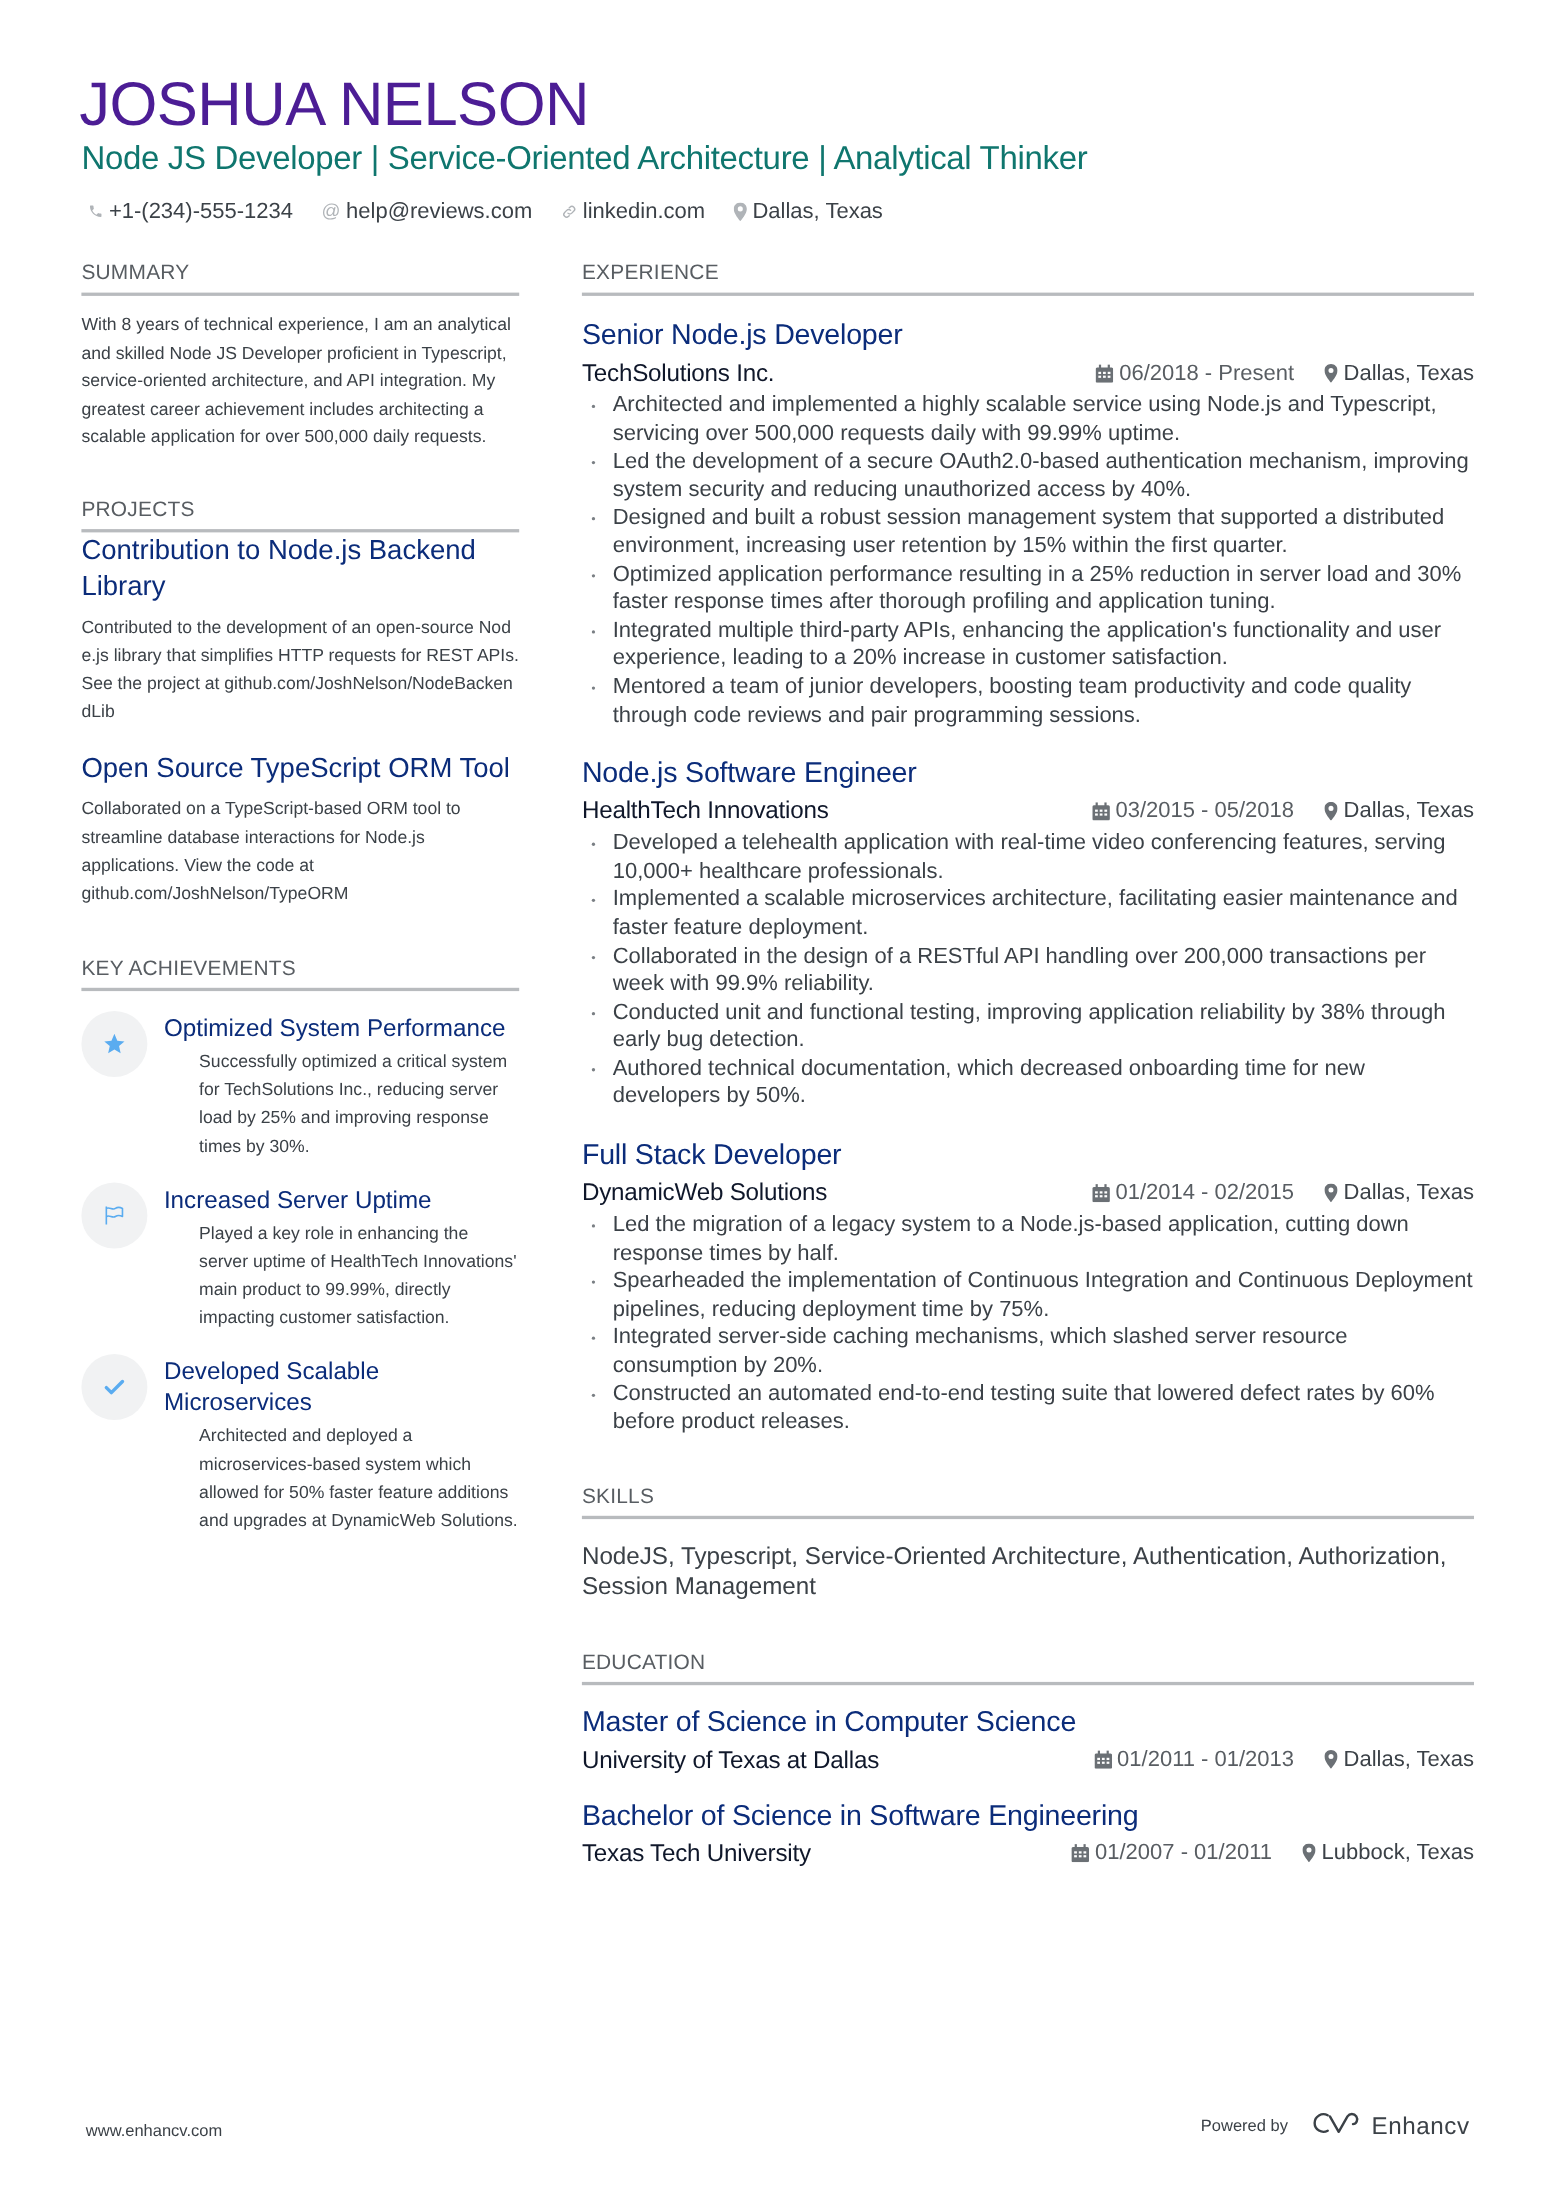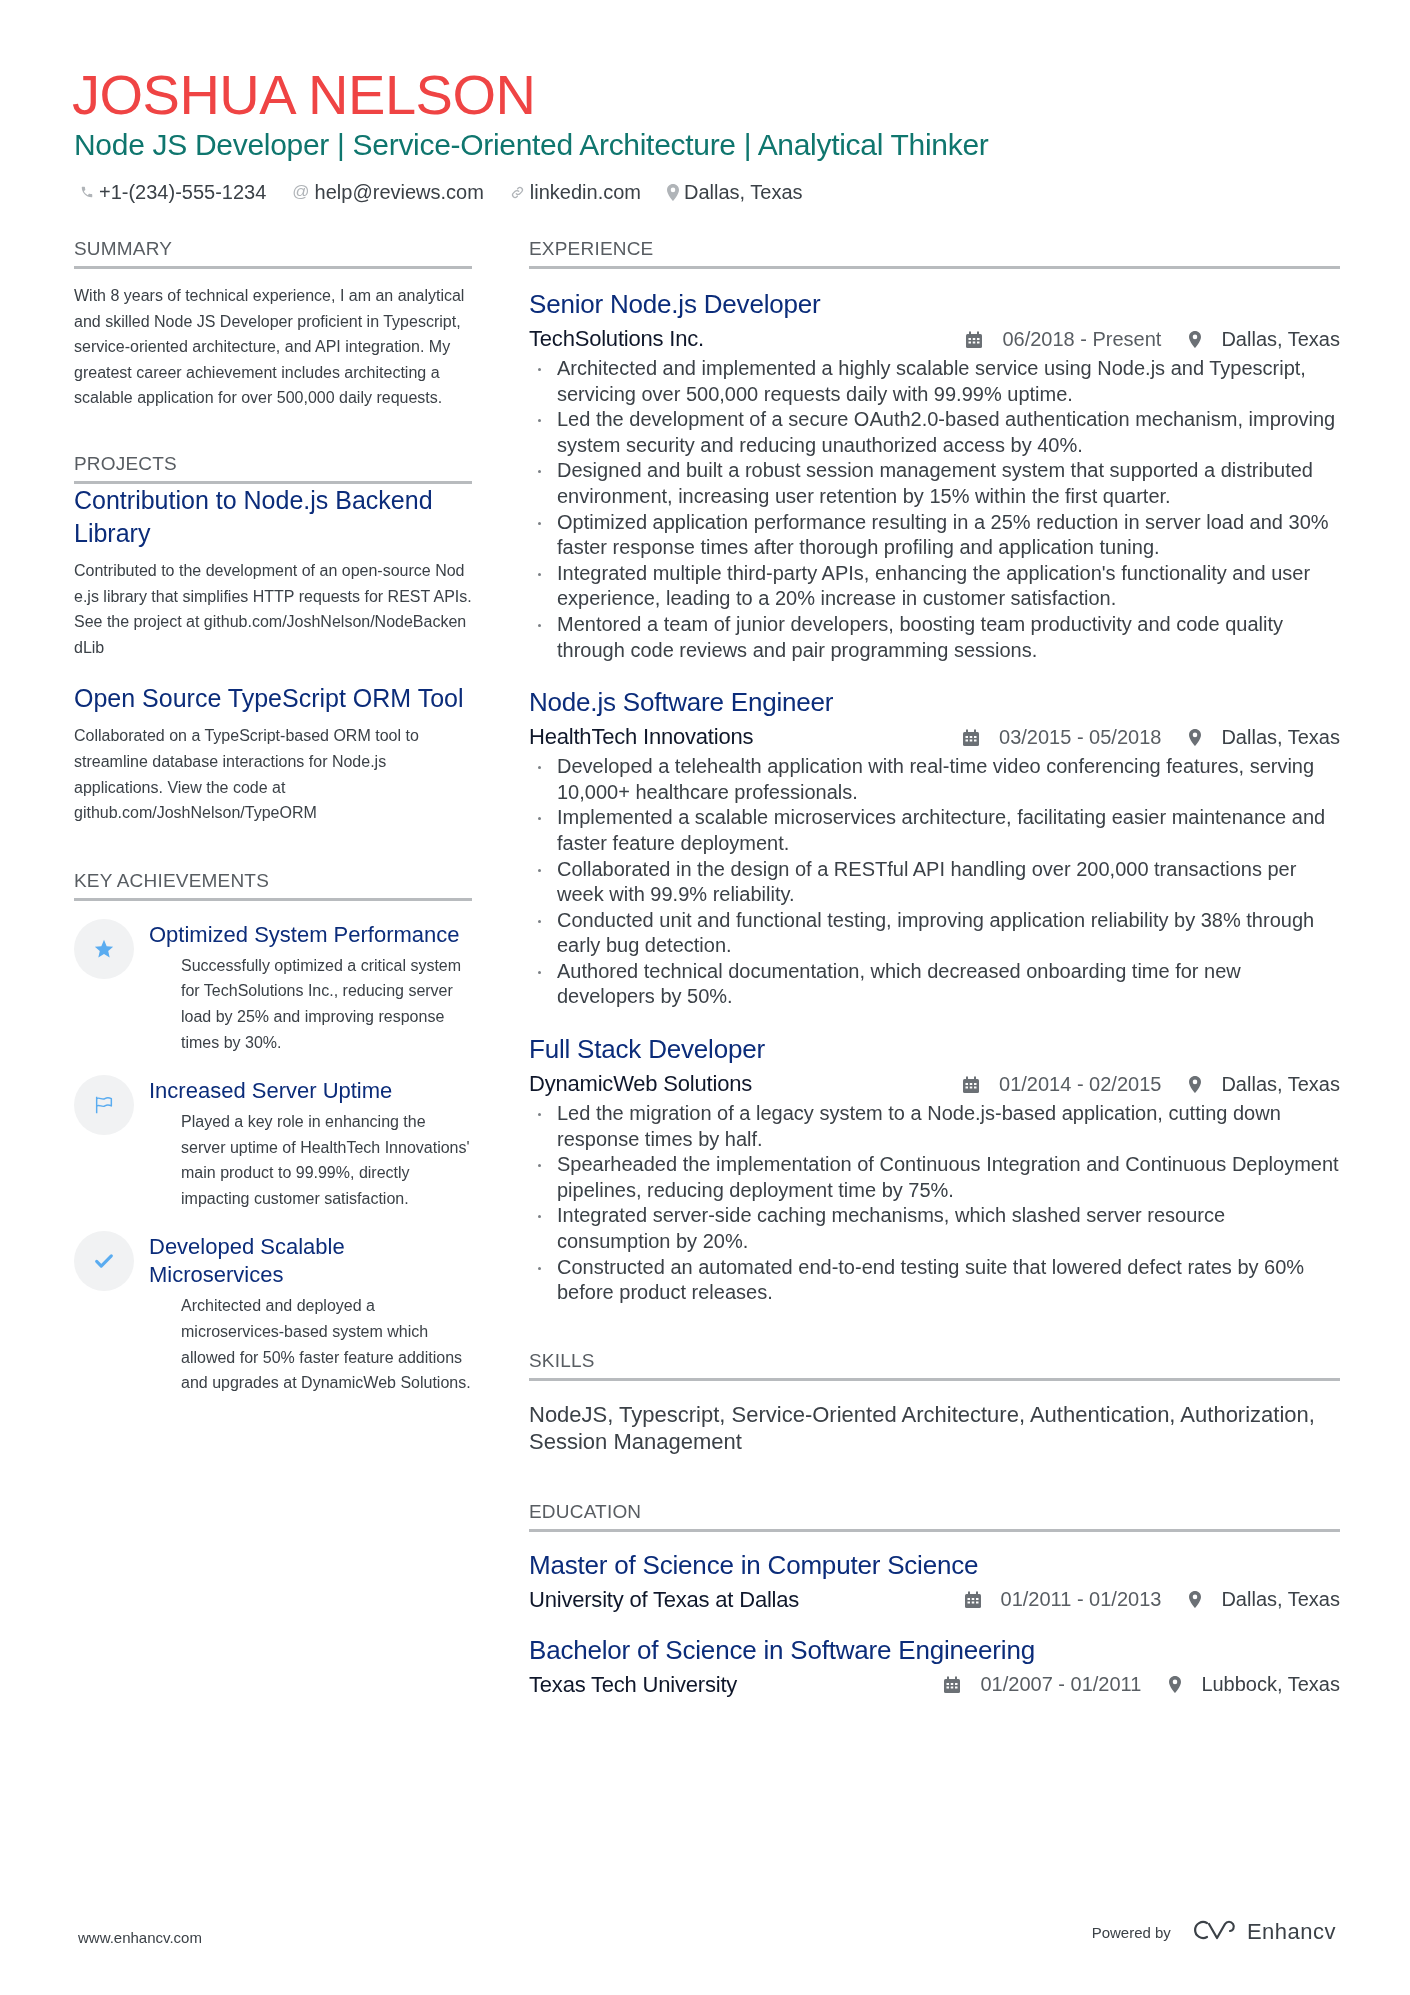--- a/index.html
+++ b/index.html
@@ -9,21 +9,21 @@
       color: #3b4147;
       position: relative;
       overflow: hidden;
     }
     .page { position: absolute; left: 0; top: 0; width: 1410px; height: 1995px; }
 
     
     .name {
       position: absolute; left: 72px; top: 62px;
       font-family: "Liberation Sans", sans-serif;
-      font-size: 56px; line-height: 66px; color: #ef4444;
+      font-size: 56px; line-height: 66px; color: #4c1d95;
       letter-spacing: -0.5px;
     }
     .headline {
       position: absolute; left: 74px; top: 126px;
       font-size: 30px; line-height: 38px; color: #0f766e;
       letter-spacing: -0.3px;
     }
     .contacts {
       position: absolute; left: 80px; top: 177px;
       display: flex; gap: 26px; font-size: 20px; line-height: 30px; color: #3b4147;
@@ -62,21 +62,21 @@
     .ach-body { margin-left: 15px; width: 323px; }
     .ach-title { font-size: 22px; line-height: 28px; color: #0b2c7a; }
     .ach-desc { margin-top: 4px; margin-left: 32px; }
 
     
     .job { margin-top: 18px; }
     .job + .job { margin-top: 22px; }
     .job-title { font-size: 26px; line-height: 34px; color: #0b2c7a; letter-spacing: -0.2px; }
     .job-meta { display: flex; align-items: center; margin-top: 3px; }
     .company { font-size: 22px; line-height: 30px; color: #0f172a; flex: 1; letter-spacing: -0.2px; }
-    .meta-item { display: flex; align-items: center; gap: 20px; font-size: 20px; color: #3b4147; }
+    .meta-item { display: flex; align-items: center; gap: 5px; font-size: 20px; color: #3b4147; }
     .meta-item.date { color: #585d62; margin-right: 28px; }
     .meta-item .ic { display: inline-flex; align-items: center; }
     .bullets { list-style: none; margin-top: 2px; }
     .bullets li {
       position: relative; padding-left: 28px; font-size: 20px; line-height: 25.6px; color: #3b4147;
     }
     .bullets li::before {
       content: ""; position: absolute; left: 9px; top: 12px;
       width: 3px; height: 3px; border-radius: 50%; background: #7a7f84;
     }

